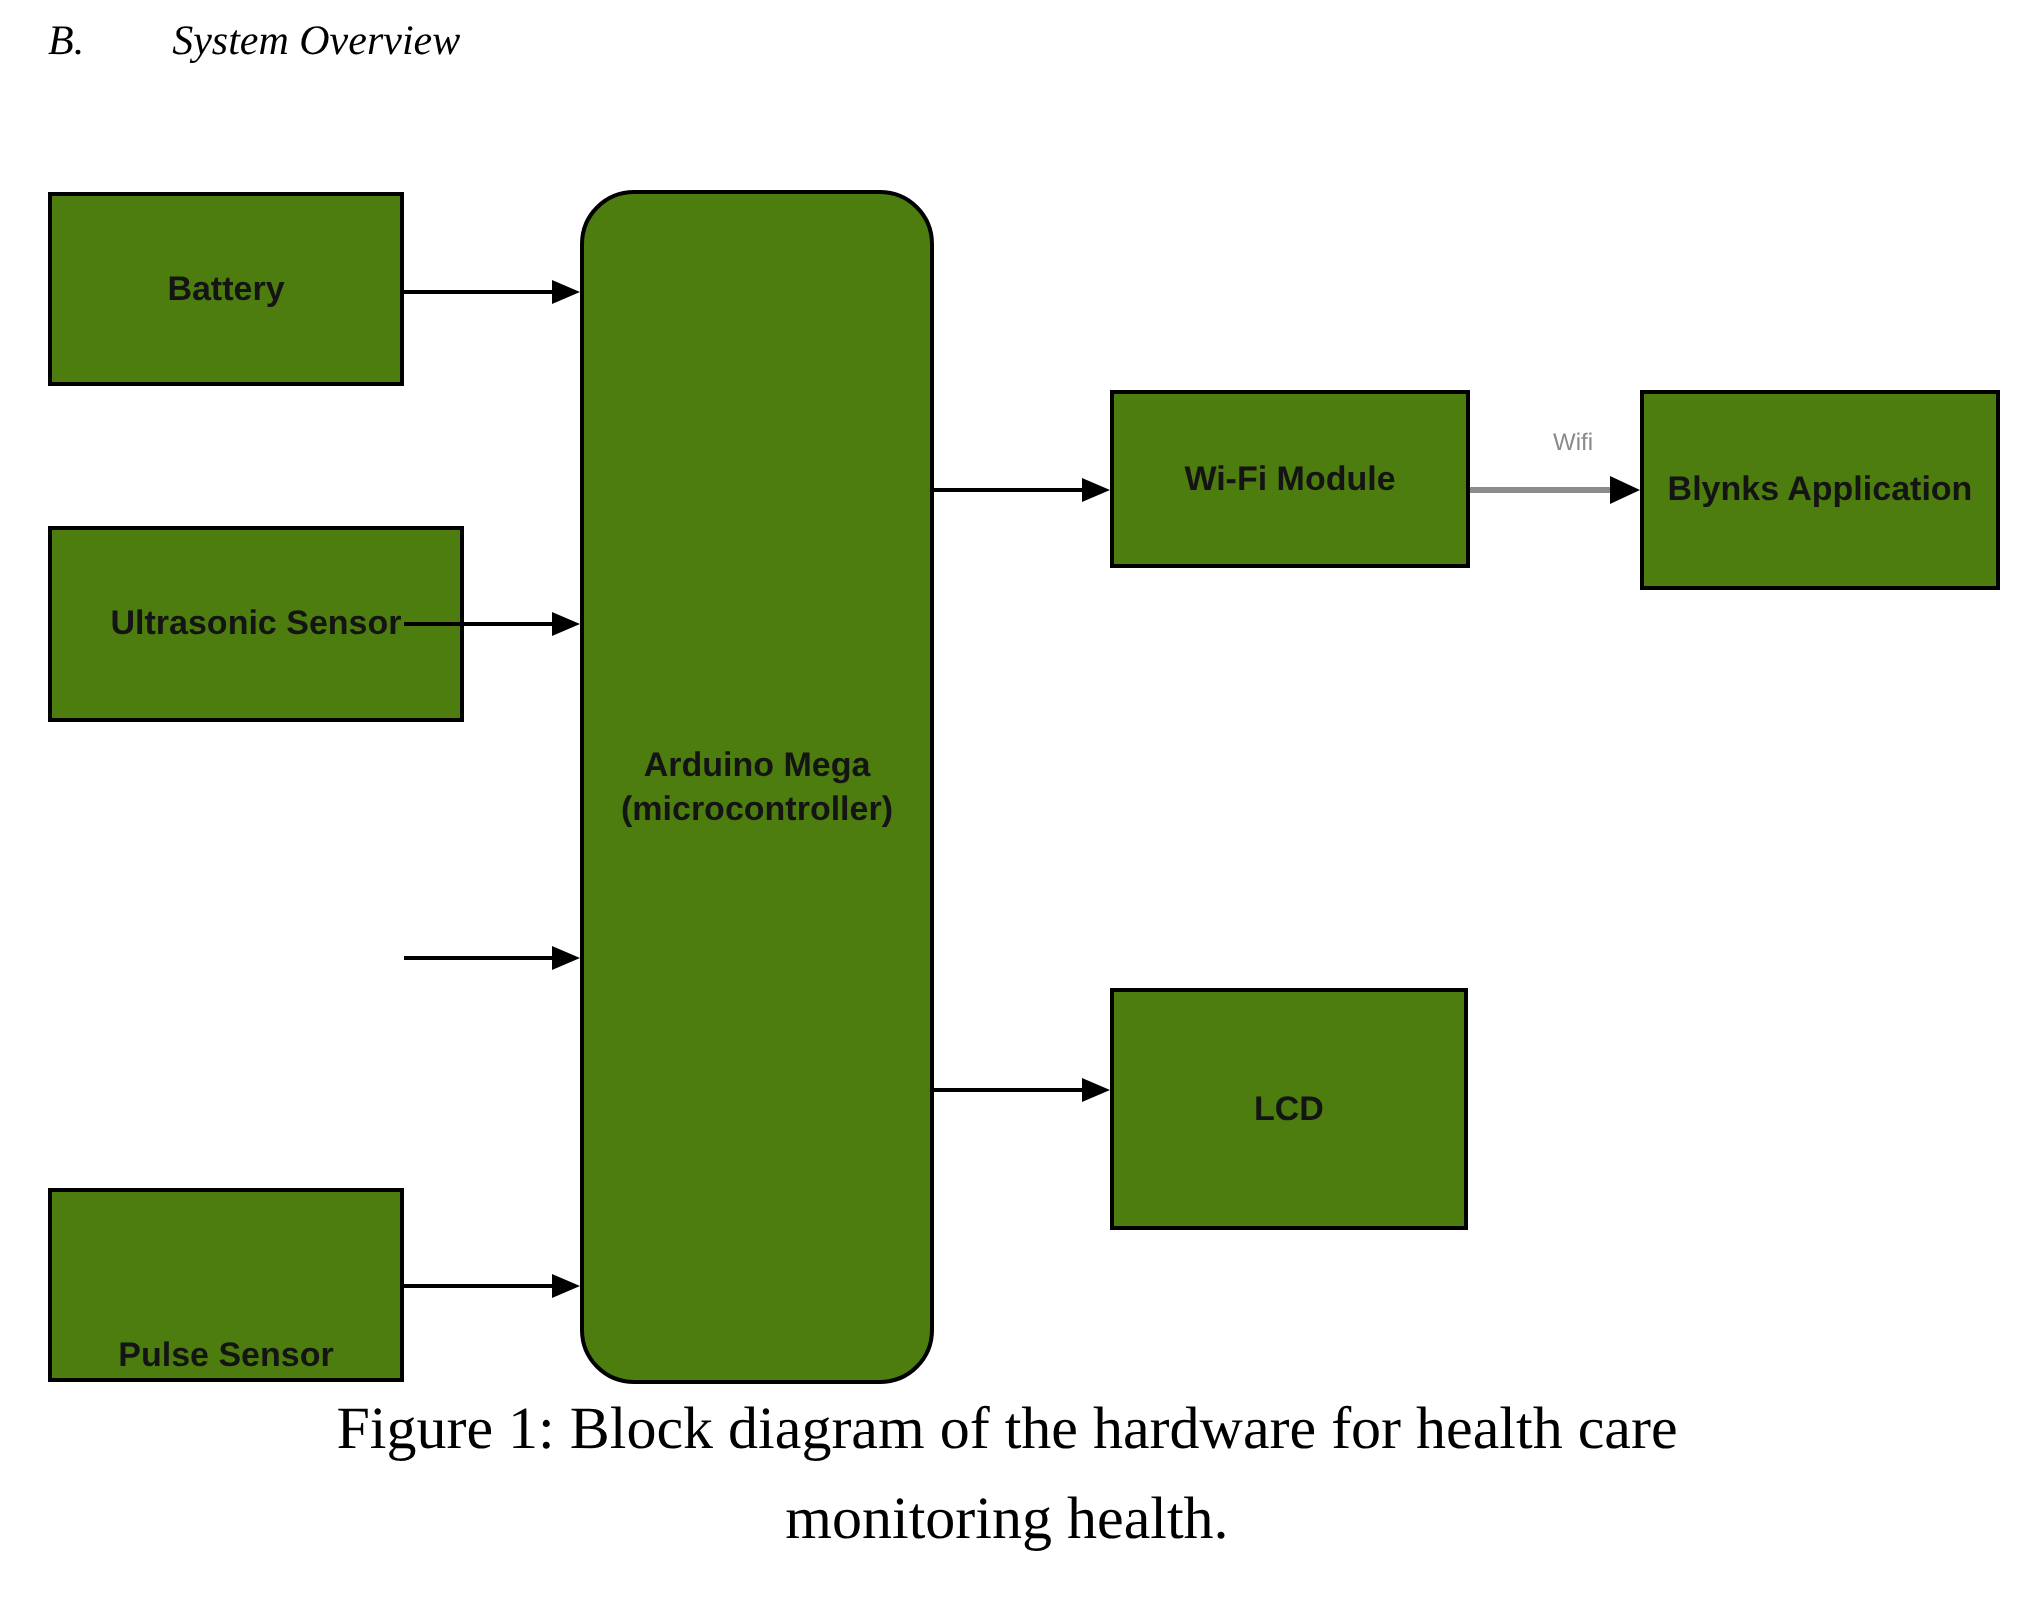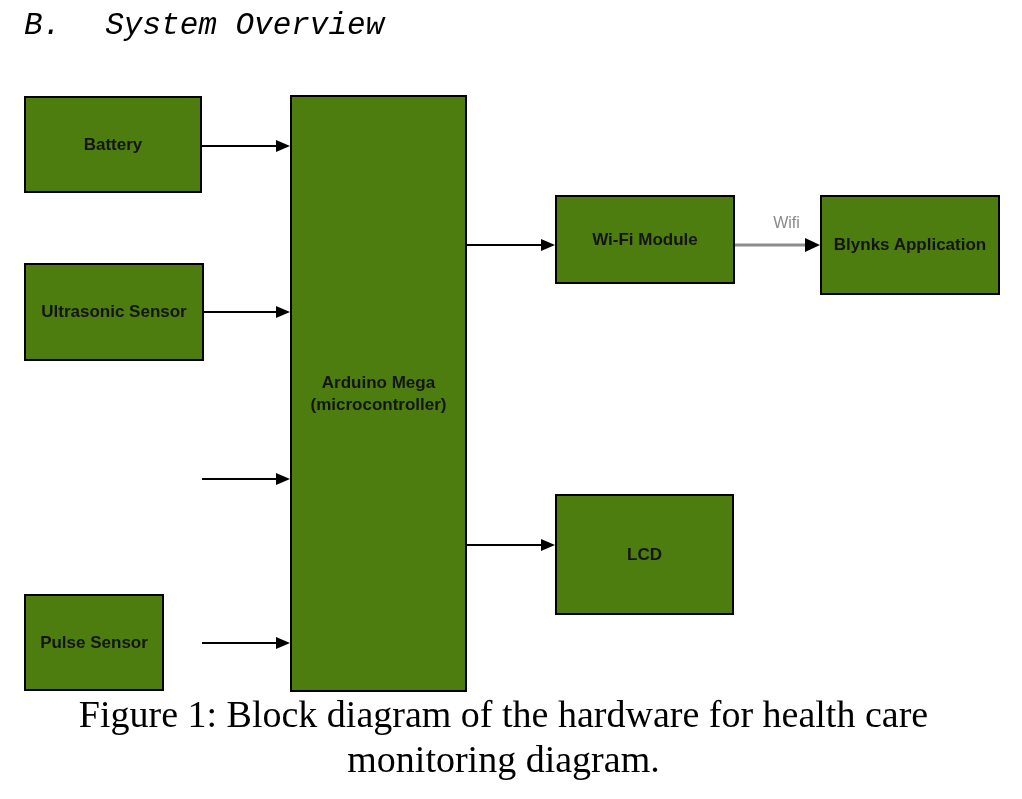--- a/index.html
+++ b/index.html
@@ -13,23 +13,23 @@
     height: 799px;
     background: #ffffff;
     overflow: hidden;
     font-family: "Liberation Sans", sans-serif;
   }
   
   #heading {
     position: absolute;
     left: 24px;
     top: 8px;
-    font-family: Liberation Mono, monospace;
+    font-family: Liberation Serif, serif;
     font-style: italic;
-    font-size: 31px;
+    font-size: 21px;
     color: #000000;
     white-space: nowrap;
   }
   #heading .h-title {
     margin-left: 44px;
   }
   
   .node {
     position: absolute;
     box-sizing: border-box;
@@ -40,57 +40,57 @@
     align-items: center;
     justify-content: center;
     text-align: center;
     font-family: "Liberation Sans", sans-serif;
     font-weight: bold;
     font-size: 17px;
     color: #141414;
     line-height: 22px;
   }
   #node-battery      { left: 24px;  top: 96px;  width: 178px; height: 97px; }
-  #node-ultrasonic   { left: 24px;  top: 263px; width: 180px; height: 98px; }
+  #node-ultrasonic   { left: 24px;  top: 263px; width: 208px; height: 98px; }
   #node-temperature  { left: 24px;  top: 430px; width: 178px; height: 96px; }
-  #node-pulse        { left: 24px;  top: 594px; width: 140px; height: 97px; }
-  #node-arduino      { left: 290px; top: 95px;  width: 177px; height: 597px; }
+  #node-pulse        { left: 24px;  top: 594px; width: 178px; height: 97px; justify-content: flex-end; }
+  #node-arduino      { left: 290px; top: 95px;  width: 177px; height: 597px; border-radius: 27px; }
   #node-wifi         { left: 555px; top: 195px; width: 180px; height: 89px; }
   #node-blynks       { left: 820px; top: 195px; width: 180px; height: 100px; }
   #node-lcd          { left: 555px; top: 494px; width: 179px; height: 121px; }
   
   #edges {
     position: absolute;
     left: 0;
     top: 0;
     width: 1022px;
     height: 799px;
     pointer-events: none;
   }
   
   #wifi-edge-label {
     position: absolute;
     left: 735px;
     top: 214px;
     width: 103px;
     text-align: center;
     font-family: "Liberation Sans", sans-serif;
-    font-size: 16px;
+    font-size: 12px;
     font-weight: normal;
     color: #8a8a8a;
   }
   
   #caption {
     position: absolute;
     left: 0;
     top: 692px;
     width: 1007px;
     text-align: center;
     font-family: "Liberation Serif", serif;
-    font-size: 38px;
+    font-size: 30px;
     line-height: 45px;
     color: #000000;
   }
 </style>
 </head>
 <body>
 
 <div id="page">
 
   <div id="heading">
@@ -148,16 +148,16 @@
     <polygon points="555,545 541,539 541,551" fill="#000000"></polygon>
 
     <line x1="735" y1="245" x2="809" y2="245" stroke="#8c8c8c" stroke-width="3"></line>
     <polygon points="820,245 805,238 805,252" fill="#000000"></polygon>
   </svg>
 
   <div id="wifi-edge-label">Wifi</div>
 
   <div id="caption">
     <div>Figure 1: Block diagram of the hardware for health care</div>
-    <div>monitoring diagram.</div>
+    <div>monitoring health.</div>
   </div>
 
 </div>
 
 </body></html>

